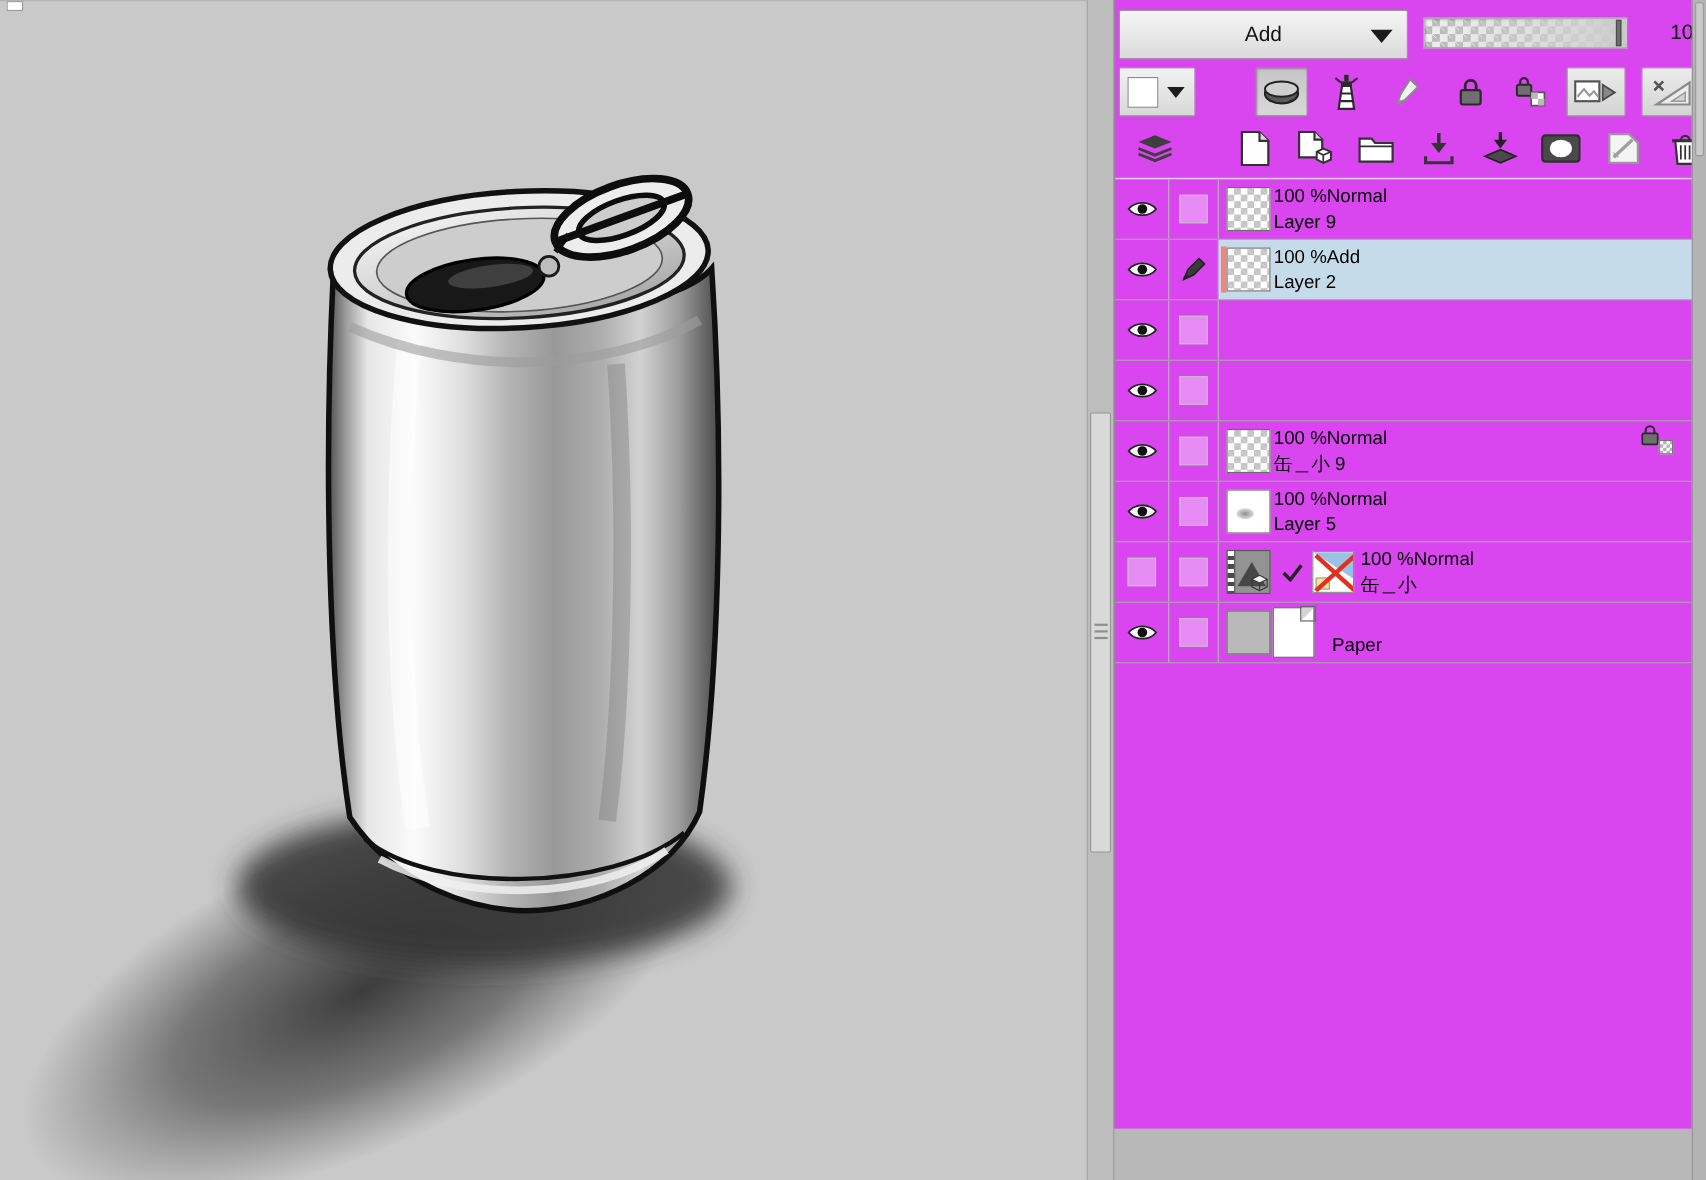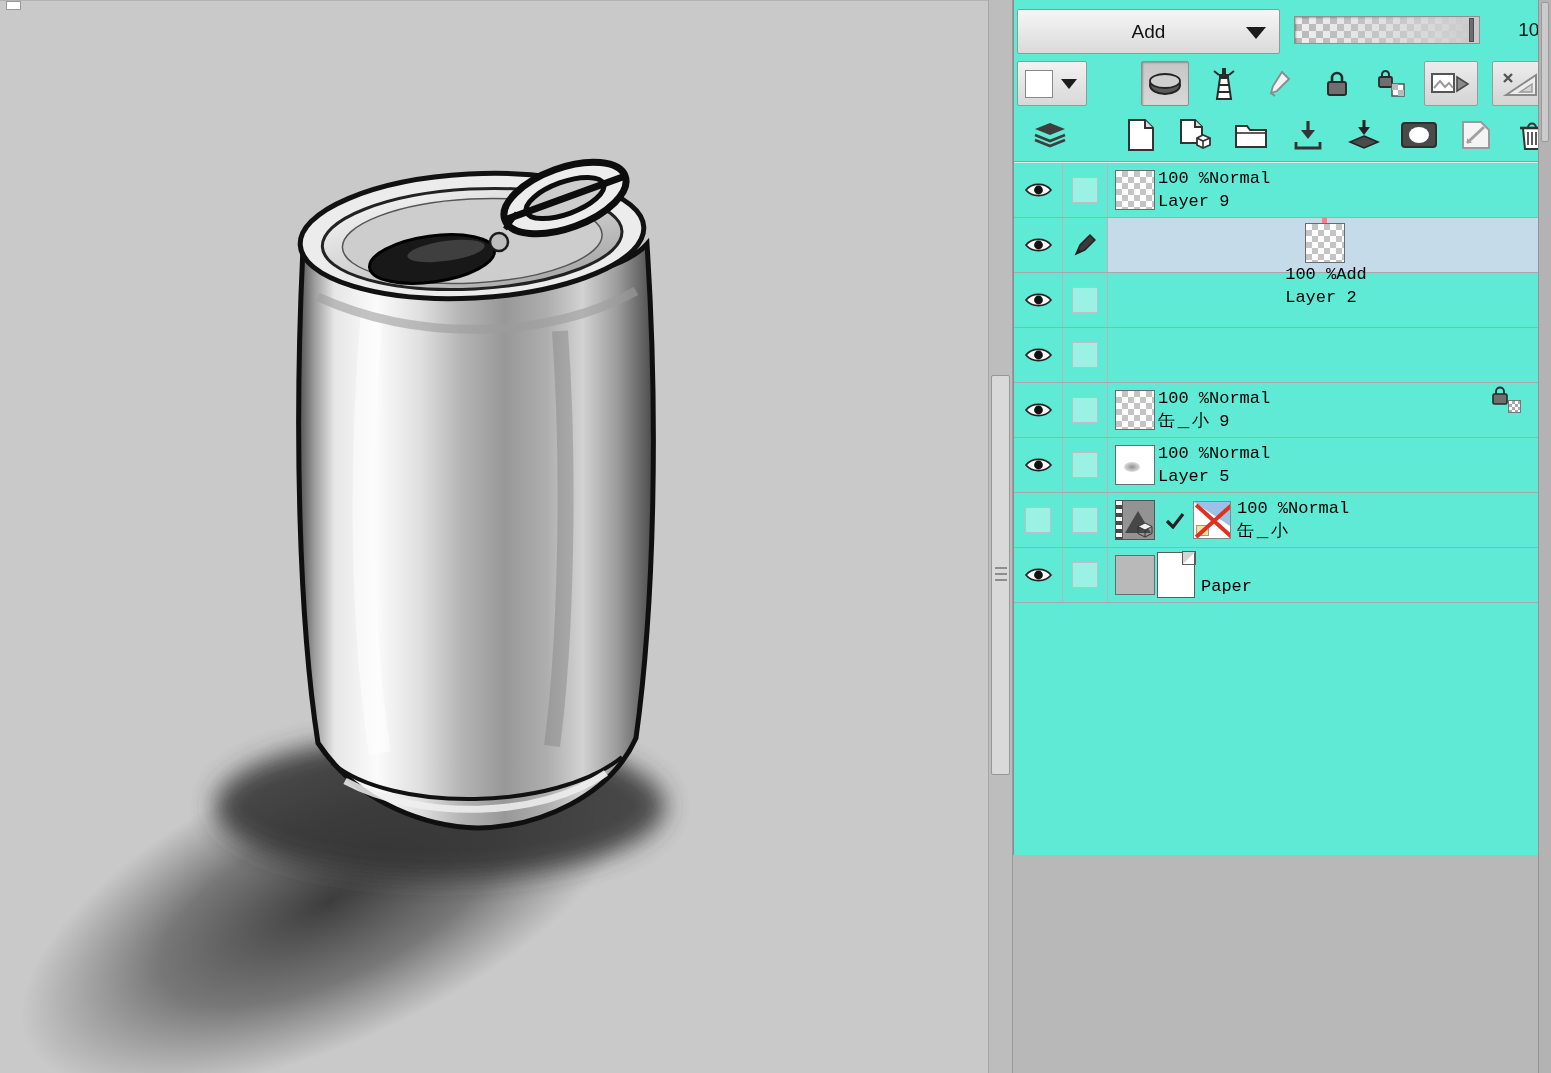--- a/index.html
+++ b/index.html
@@ -9,21 +9,21 @@
   
   #canvas-area { position:absolute; left:0; top:0; width:988px; height:1073px; background:#c9c9c9; border-top:1px solid #b2b2b2; }
   #page-corner { position:absolute; left:6px; top:0; width:15px; height:9px; background:#ffffff; border:1px solid #9a9a9a; }
 
   
   #canvas-scrollbar { position:absolute; left:988px; top:0; width:25px; height:1073px; background:#bdbdbd; border-left:1px solid #a5a5a5; border-right:1px solid #9a9a9a; }
   #canvas-scroll-thumb { position:absolute; left:2px; top:375px; width:19px; height:400px; background:#d9d9d9; border:1px solid #969696; border-radius:2px; }
   .grip-line { position:absolute; left:3px; width:12px; height:2px; background:#8d8d8d; }
 
   
-  #layer-panel { position:absolute; left:1013px; top:0; width:525px; height:855px; background:#5eead4; border-left:1px solid #8c8c8c; }
+  #layer-panel { position:absolute; left:1013px; top:0; width:525px; height:1026px; background:#d946ef; border-left:1px solid #8c8c8c; }
   #panel-right-strip { position:absolute; left:1538px; top:0; width:13px; height:1073px; background:#b3b3b3; border-left:1px solid #949494; }
   #panel-right-thumb { position:absolute; left:2px; top:2px; width:8px; height:140px; background:#cbcbcb; border:1px solid #9a9a9a; border-radius:2px;}
 
   
   #blend-select { position:absolute; left:3px; top:9px; width:263px; height:45px;
     background:linear-gradient(#f6f6f6,#dadada); border:1px solid #979797; border-radius:2px;
     display:flex; align-items:center; justify-content:center; font-size:19px; color:#111; }
   #blend-arrow { position:absolute; right:13px; top:17px; width:0; height:0;
     border-left:10px solid transparent; border-right:10px solid transparent; border-top:12px solid #1c1c1c; }
 
@@ -55,21 +55,21 @@
   #header-divider { position:absolute; left:0; top:161px; width:525px; height:1px; background:#9c9c9c; }
   #header-divider2 { position:absolute; left:0; top:162px; width:525px; height:1px; background:#e6e6e6; }
 
   
   #layer-list { position:absolute; left:0; top:163px; width:525px; }
   .lrow { display:flex; height:55px; border-bottom:1px solid #a8a8a8; }
   .cell { display:flex; align-items:center; justify-content:center; }
   .cell.eye { width:49px; border-right:1px solid #b6b6b6; }
   .cell.ind { width:45px; border-right:1px solid #b6b6b6; }
   .cell.content { flex:1; justify-content:flex-start; padding-left:2px; position:relative; }
-  .lrow.selected .cell.content { background:#c6dbe9;flex-direction:column; }
+  .lrow.selected .cell.content { background:#c6dbe9; }
   .ghost { width:26px; height:26px; background:rgba(255,255,255,.38); border:1px solid #c0c0c0; }
   .edge { width:5px; height:42px; flex:0 0 5px; }
   .edge.red { background:#f4837d; }
   .thumb { width:40px; height:40px; border:1px solid #6c6c6c; background:#fff; flex:0 0 40px; position:relative; overflow:hidden; }
   .thumb.checker { background-color:#fff;
     background-image: linear-gradient(45deg,#c4c4c4 25%,transparent 25%,transparent 75%,#c4c4c4 75%),
                       linear-gradient(45deg,#c4c4c4 25%,transparent 25%,transparent 75%,#c4c4c4 75%);
     background-position:0 0,6px 6px; background-size:12px 12px; }
   .thumb.checker-faint { background-color:#fdfdfd;
     background-image: linear-gradient(45deg,#dedede 25%,transparent 25%,transparent 75%,#dedede 75%),
@@ -80,21 +80,21 @@
   .smudge-blob { position:absolute; left:8px; top:16px; width:16px; height:10px; border-radius:50%;
     background:radial-gradient(#8f8f8f, rgba(160,160,160,0)); }
   .thumb.paper-thumb { background:#b9b9b9; }
 
   .thumb3d { width:40px; height:40px; border:1px solid #555; background:#939393; flex:0 0 40px; position:relative; overflow:hidden; }
   .film-strip { position:absolute; left:0; top:0; bottom:0; width:7px;
     background:repeating-linear-gradient(#fdfdfd 0 4px, #4a4a4a 4px 8px); border-right:1px solid #555; }
   .mtn { position:absolute; left:9px; top:10px; width:0; height:0;
     border-left:13px solid transparent; border-right:13px solid transparent; border-bottom:22px solid #474747; }
 
-  .tblock { margin-left:3px; font-size:17px; line-height:23px; color:#000;font-family:Liberation Mono, monospace; }
+  .tblock { margin-left:3px; font-size:17px; line-height:23px; color:#000; }
   .l1, .l2 { height:23px; white-space:nowrap; }
 
   .lock-badges { position:absolute; right:18px; top:3px; width:30px; height:34px; }
   .mini-checker { position:absolute; right:0; top:14px; width:13px; height:13px; border:1px solid #777; background-color:#fff;
     background-image: linear-gradient(45deg,#aaa 25%,transparent 25%,transparent 75%,#aaa 75%),
                       linear-gradient(45deg,#aaa 25%,transparent 25%,transparent 75%,#aaa 75%);
     background-position:0 0,3px 3px; background-size:6px 6px; }
 
   .mask-disabled { width:38px; height:38px; border:1px solid #888; background:#fff; position:relative; flex:0 0 38px; margin-left:8px; overflow:hidden; }
   .md-blue { position:absolute; right:0; top:0; width:0; height:0; border-left:36px solid transparent; border-top:24px solid #9cc1e6; }
@@ -483,21 +483,21 @@
       </div>
       <div class="cell ind">
           <div class="ghost"></div>
         </div>
       <div class="cell content">
         <div class="edge"></div>
         <div class="thumb paper-thumb"></div>
         <div class="page-icon">
             <div class="page-fold"></div>
           </div>
-        <div class="tblock" style="margin-left:6px">
+        <div class="tblock" style="margin-left:16px">
           <div class="l1"><span></span><span></span></div>
           <div class="l2">Paper</div>
         </div>
       </div>
     </div>
 
   </div>
 </div>
 
 <div id="panel-right-strip">

